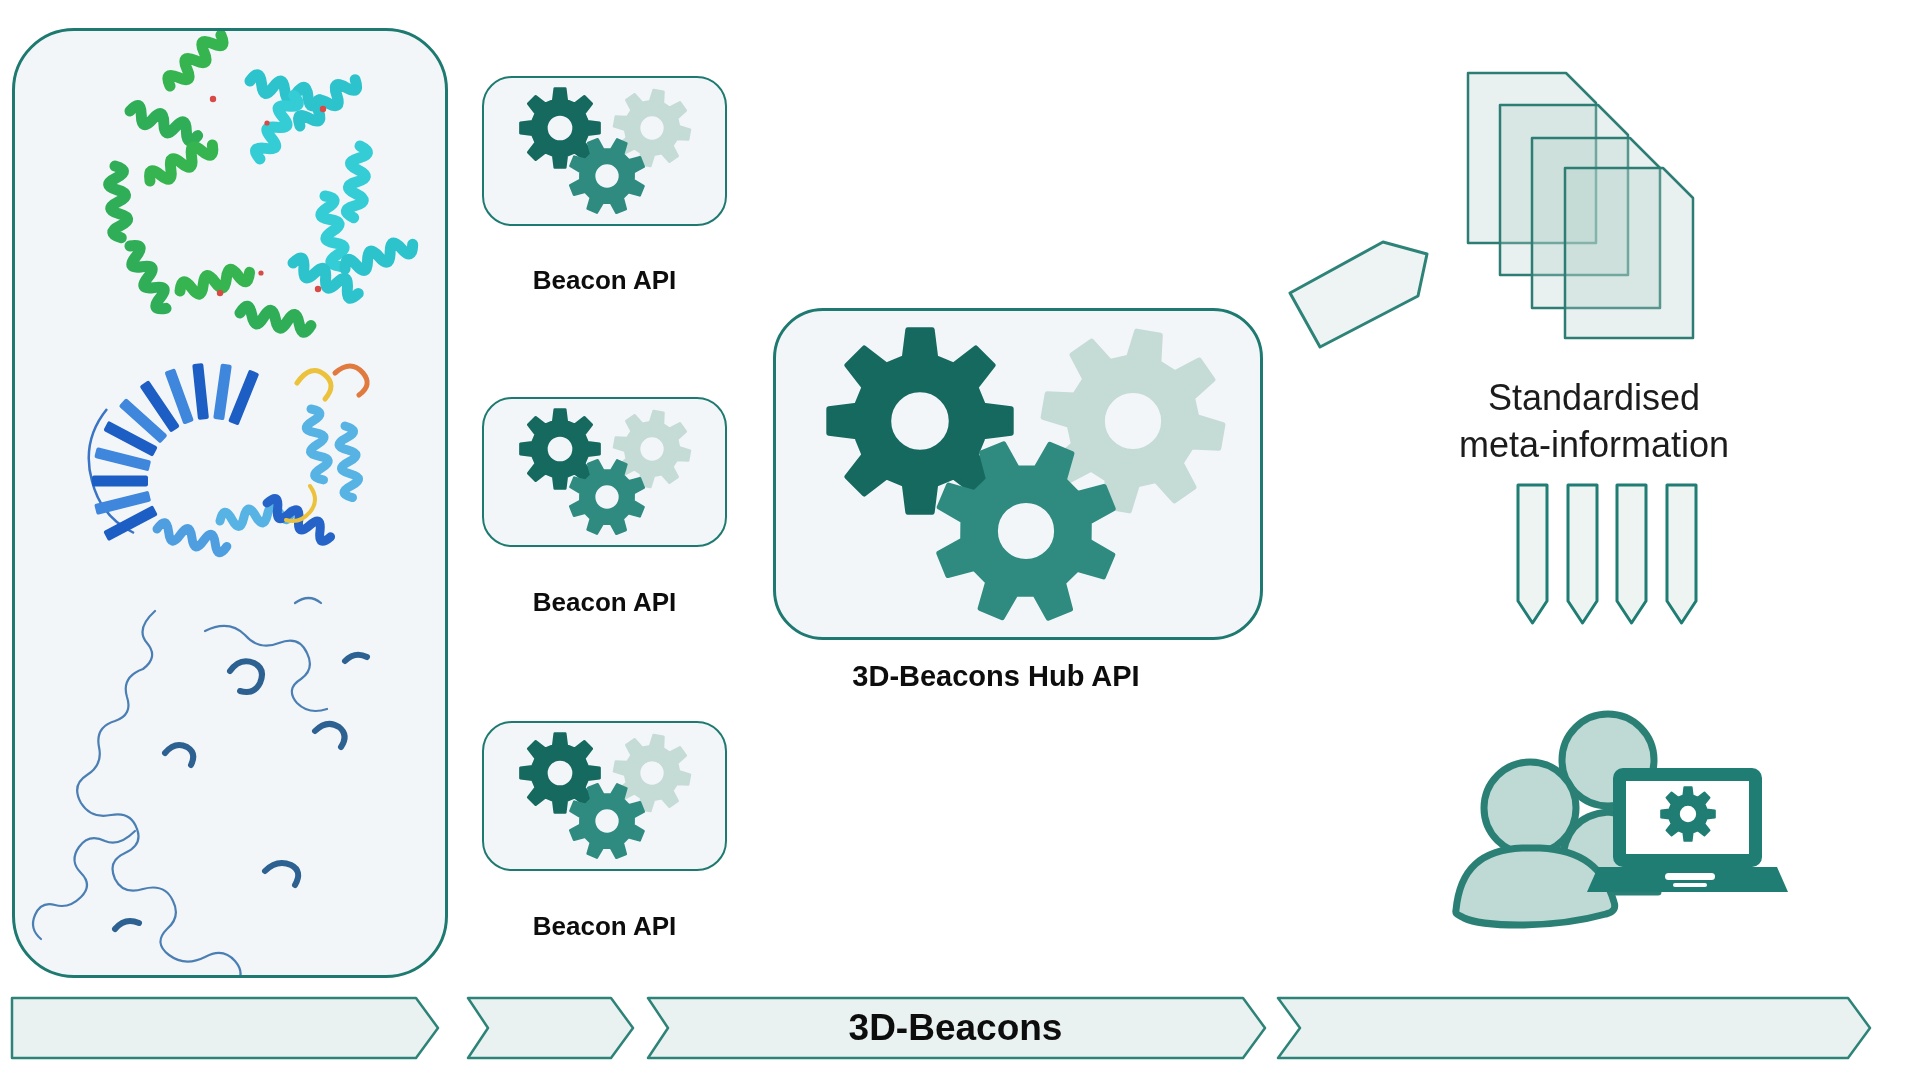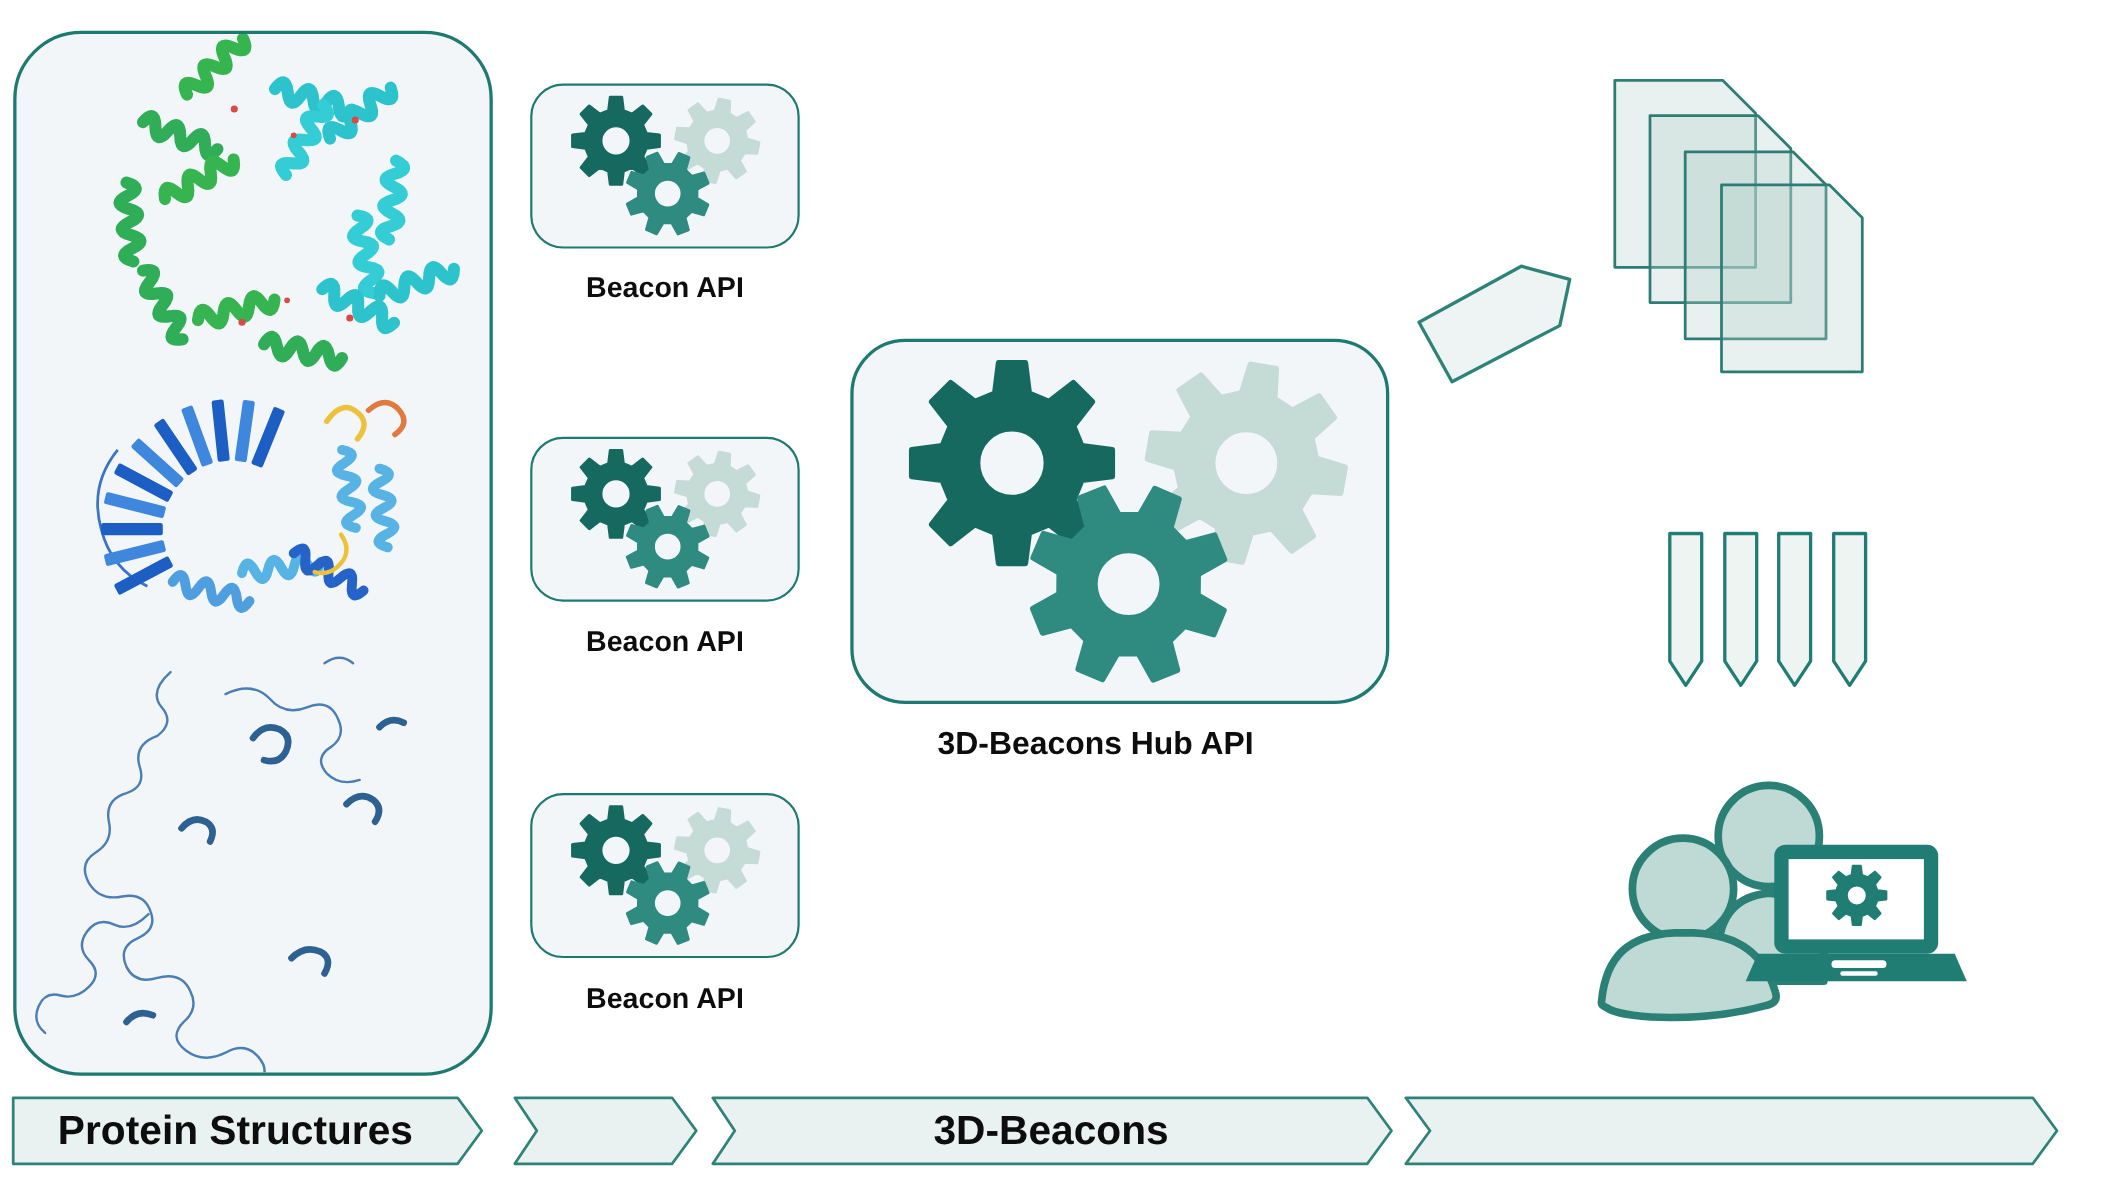--- a/index.html
+++ b/index.html
@@ -6,21 +6,21 @@
   .canvas{position:relative;width:1920px;height:1080px;background:#ffffff;
           font-family:"Liberation Sans",sans-serif;overflow:hidden;}
   .abs{position:absolute;}
   .panel{left:12px;top:28px;width:436px;height:950px;box-sizing:border-box;
          border:3px solid #1e7a70;border-radius:62px;background:#f3f6f9;}
   .bbox{left:482px;width:245px;height:150px;box-sizing:border-box;
         border:2.5px solid #1e7a70;border-radius:30px;background:#f3f6f9;}
   .hub{left:773px;top:308px;width:490px;height:332px;box-sizing:border-box;
        border:3px solid #1e7a70;border-radius:50px;background:#f3f6f9;}
   .lbl{position:absolute;text-align:center;font-weight:bold;color:#0d0d0d;}
-  .beacon-lbl{left:482px;width:245px;font-size:26px;}
+  .beacon-lbl{left:482px;width:245px;font-size:26px;margin-top:19px;}
   .hub-lbl{left:751px;width:490px;top:660px;font-size:29px;}
   .meta{left:1384px;top:374px;width:420px;text-align:center;color:#1c1c1c;
         font-size:36px;line-height:47px;font-weight:400;}
   .blbl{position:absolute;top:998px;height:60px;line-height:60px;text-align:center;
         font-weight:bold;font-size:37px;color:#0d0d0d;}
   svg{display:block;}
 </style>
 </head>
 <body>
 
@@ -147,20 +147,24 @@
 
   <svg class="abs" style="left:1462px;top:67px;" width="240" height="284" viewBox="0 0 240 284">
     <g fill="rgba(178,209,203,0.30)" stroke="#2e7d74" stroke-width="2.5" stroke-linejoin="round">
       <polygon points="6,6 104,6 134,36 134,176 6,176"></polygon>
       <polygon points="38,38 136,38 166,68 166,208 38,208"></polygon>
       <polygon points="70,71 168,71 198,101 198,241 70,241"></polygon>
       <polygon points="103,101 201,101 231,131 231,271 103,271"></polygon>
     </g>
   </svg>
 
+  <div class="abs meta">
+    <div>Standardised</div>
+    <div>meta-information</div>
+  </div>
 
   <svg class="abs" style="left:1512px;top:483px;" width="192" height="148" viewBox="0 0 192 148">
     <g fill="#edf4f2" stroke="#1f7d74" stroke-width="3" stroke-linejoin="round">
       <polygon points="6,2 35,2 35,118 20.5,140 6,118"></polygon>
       <polygon points="56,2 85,2 85,118 70.5,140 56,118"></polygon>
       <polygon points="105,2 134,2 134,118 119.5,140 105,118"></polygon>
       <polygon points="155,2 184,2 184,118 169.5,140 155,118"></polygon>
     </g>
   </svg>
 
@@ -182,16 +186,15 @@
   </svg>
 
   <svg class="abs" style="left:0;top:995px;" width="1920" height="68" viewBox="0 0 1920 68">
     <g fill="#e9f2f0" stroke="#2e8378" stroke-width="2.5" stroke-linejoin="round">
       <polygon points="12,3 416,3 438,33 416,63 12,63"></polygon>
       <polygon points="468,3 611,3 633,33 611,63 468,63 488,33"></polygon>
       <polygon points="648,3 1243,3 1265,33 1243,63 648,63 668,33"></polygon>
       <polygon points="1278,3 1848,3 1870,33 1848,63 1278,63 1300,33"></polygon>
     </g>
   </svg>
-  <div class="blbl" style="left:12px;width:404px;">Protein Structures</div>
   <div class="blbl" style="left:668px;width:575px;">3D-Beacons</div>
 
 </div>
 
 </body></html>

